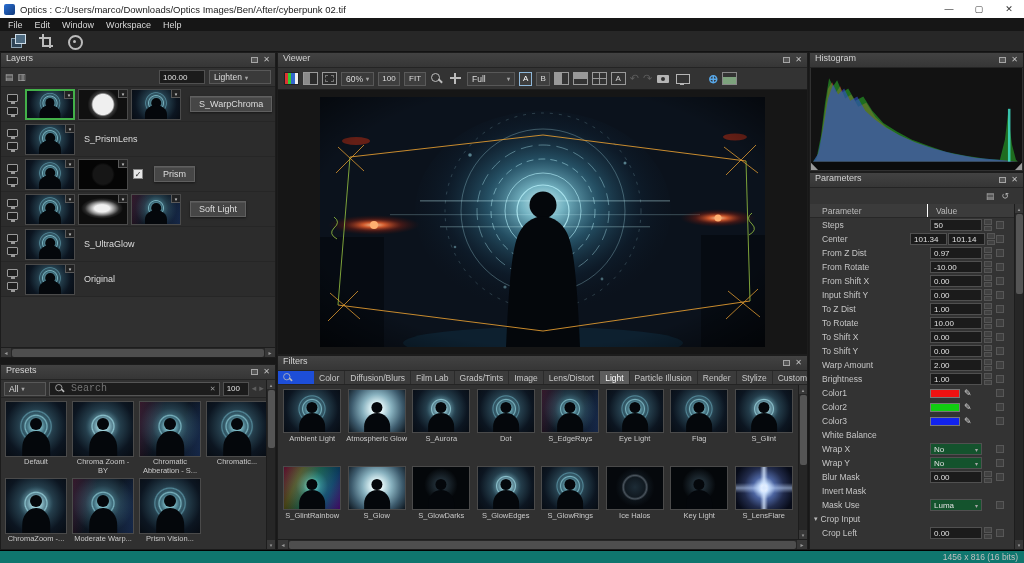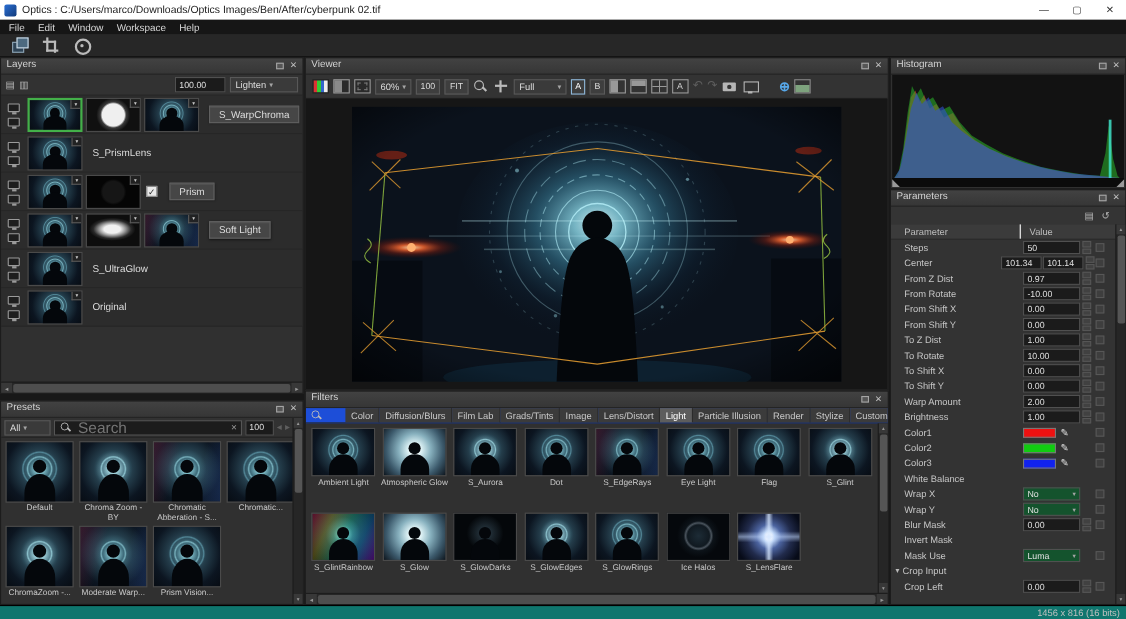--- a/index.html
+++ b/index.html
@@ -134,21 +134,21 @@
   .spin{display:inline-flex;flex-direction:column;width:8px;height:12px;gap:1px;margin-left:1px;flex:none}
   .spin i{flex:1;background:#414141;border:1px solid #555}
   .mini{width:8px;height:8px;background:#3e3e3e;border:1px solid #575757;margin-left:auto;flex:none}
   .swatch{width:30px;height:9px;border:1px solid #777;flex:none}
   .pen{font-size:9px;color:#ddd;margin-left:3px}
   .gcar{font-size:7px;color:#bbb;margin-left:-8px;margin-right:3px}
 
   
   .psub{height:18px;display:flex;align-items:center;gap:3px;padding:0 3px;background:#323232;border-bottom:1px solid #242424}
   .searchbox{display:inline-flex;align-items:center;background:#1c1c1c;border:1px solid #555;height:14px;padding:0 3px;gap:2px;flex:1}
-  .sinput{background:transparent;border:none;outline:none;color:#ccc;font-size:14px;width:100%;font-family:Liberation Sans, sans-serif}
+  .sinput{background:transparent;border:none;outline:none;color:#ccc;font-size:10px;width:100%;font-family:Liberation Mono, monospace}
   .sclear{font-size:7px;color:#999}
   #preset-grid{display:grid;grid-template-columns:repeat(4,66px);column-gap:1px;row-gap:2px;padding:3px 2px}
   .pcell{display:flex;flex-direction:column;align-items:center}
   .pth{width:62px;height:56px}
   .plabel{font-size:7.5px;line-height:8.5px;height:18px;overflow:hidden;text-align:center;color:#c9c9c9;margin-top:1px;width:64px}
 
   
   .ftabbar{position:absolute;top:15px;left:0;right:0;height:14px;background:#1d4ed8;border-bottom:1px solid #242424;display:flex;align-items:center;padding:0 3px;gap:16px}
   #filter-tabs{display:flex;height:100%;margin-left:3px}
   .ftab{font-size:8.5px;color:#c8c8c8;padding:0 5px;display:flex;align-items:center;background:#3b3b3b;border-right:1px solid #2b2b2b;white-space:nowrap}
@@ -540,20 +540,24 @@
         </div>
         <div class="fcell">
           <div class="th fth v-scene"></div>
           <div class="flabel">S_GlowRings</div>
         </div>
         <div class="fcell">
           <div class="th fth v-dark nofig"></div>
           <div class="flabel">Ice Halos</div>
         </div>
         <div class="fcell">
+          <div class="th fth v-dark2"></div>
+          <div class="flabel">Key Light</div>
+        </div>
+        <div class="fcell">
           <div class="th fth v-flare nofig"></div>
           <div class="flabel">S_LensFlare</div>
         </div>
       </div>
     <div class="vscroll" style="top:29px;bottom:10px">
       <span class="sb">▴</span>
       <span class="vt" style="height:70px"></span>
       <span class="fill"></span>
       <span class="sb">▾</span>
     </div>
@@ -653,21 +657,21 @@
           <div class="pval">
             <span class="vbox">0.00</span>
             <span class="spin">
               <i></i>
               <i></i>
             </span>
             <span class="mini"></span>
           </div>
         </div>
         <div class="prow">
-          <span class="pname">From Shift Y</span>
+          <span class="pname">Input Shift Y</span>
           <div class="pval">
             <span class="vbox">0.00</span>
             <span class="spin">
               <i></i>
               <i></i>
             </span>
             <span class="mini"></span>
           </div>
         </div>
         <div class="prow">

